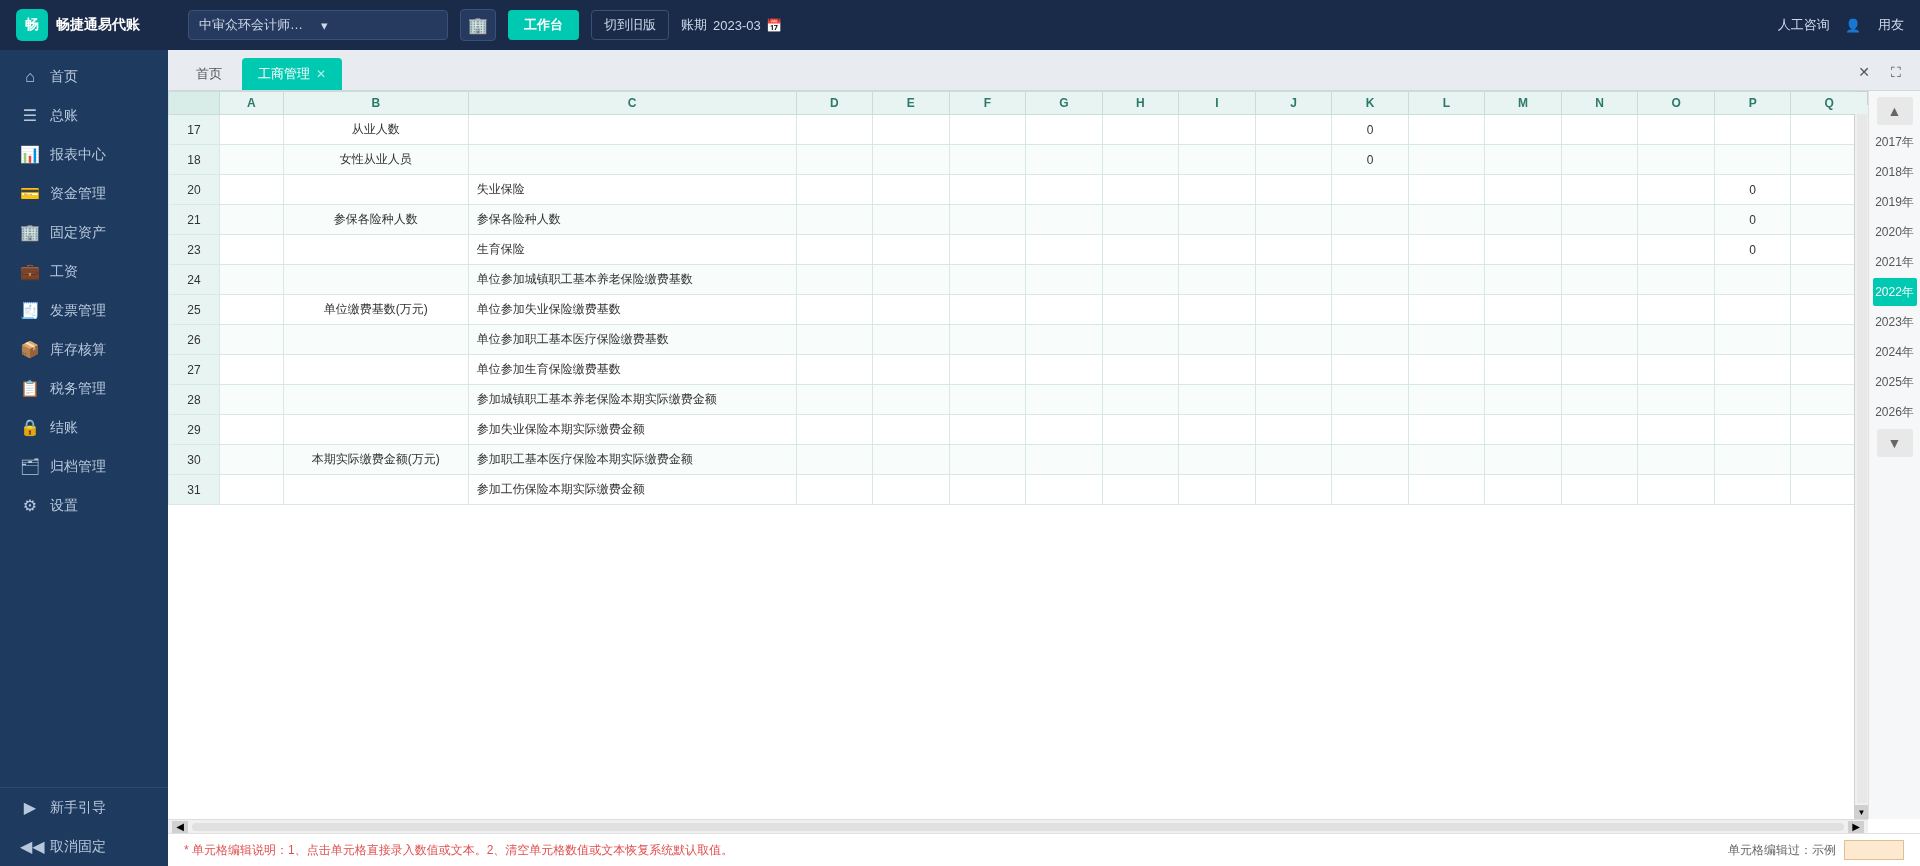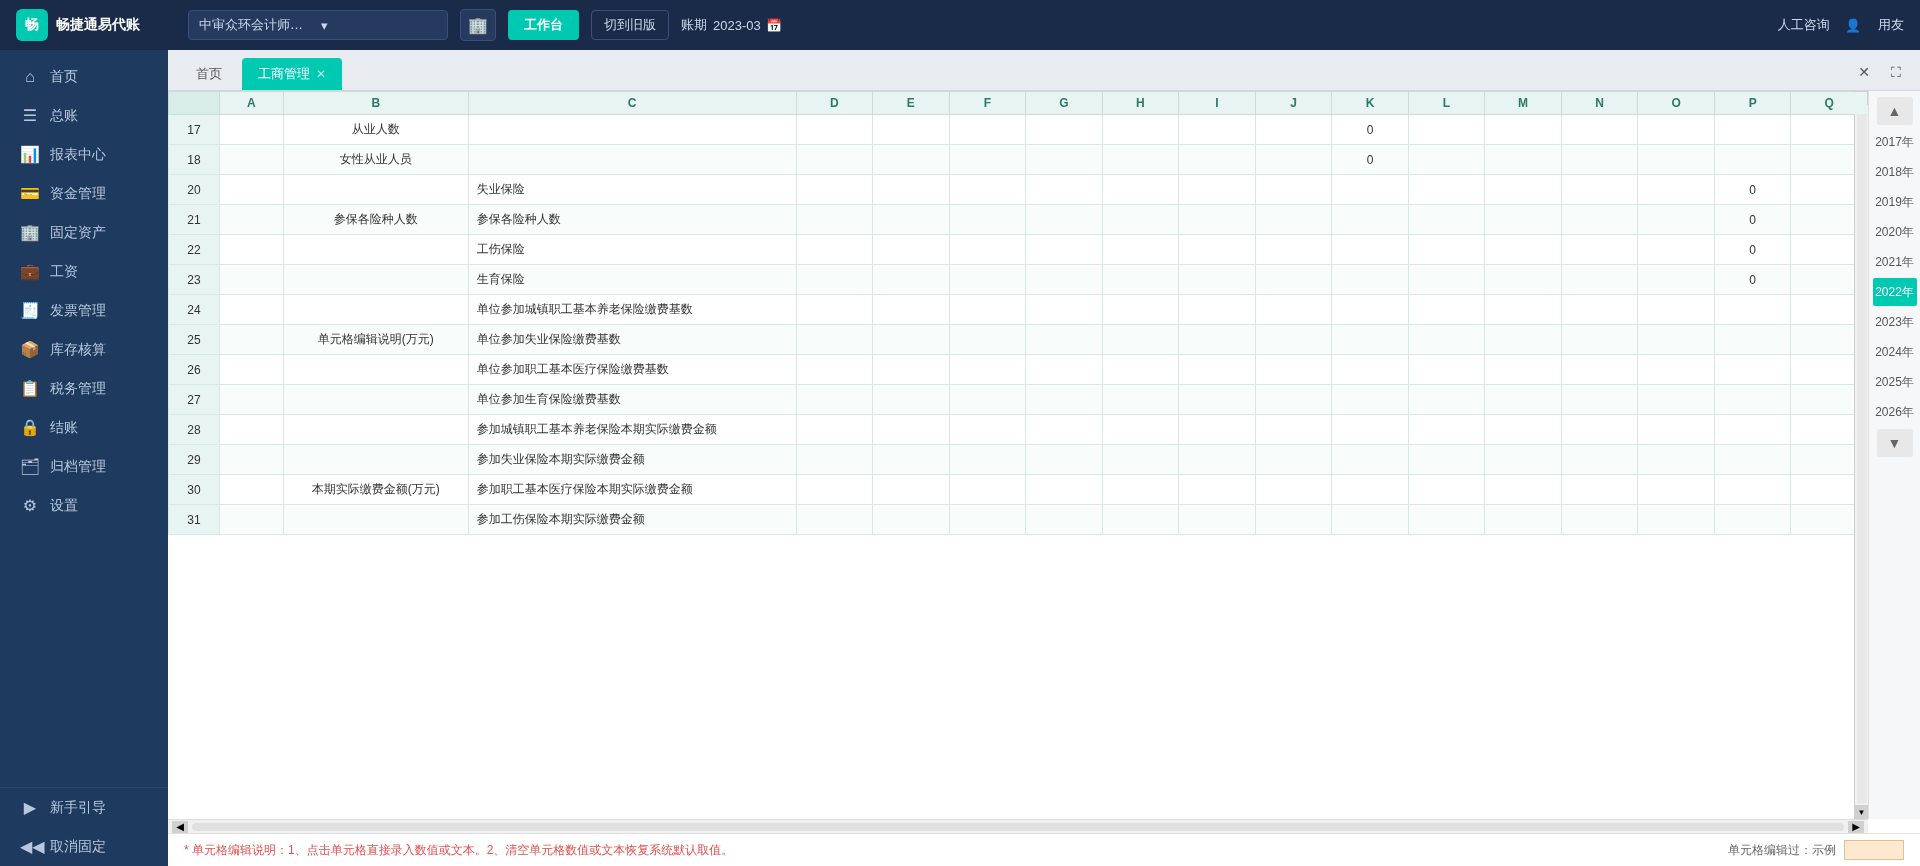--- a/index.html
+++ b/index.html
@@ -586,40 +586,20 @@
                 <td style="min-width: 60px;"></td>
                 <td class="cell-k" style="min-width: 60px;"></td>
                 <td style="min-width: 60px;"></td>
                 <td style="min-width: 60px;"></td>
                 <td style="min-width: 60px;"></td>
                 <td style="min-width: 60px;"></td>
                 <td class="cell-p" style="min-width: 60px;">0</td>
                 <td style="min-width: 60px;"></td>
               </tr>
               <tr>
-                <td class="row-num">22</td>
-                <td class="cell-a" style="min-width: 50px;"></td>
-                <td class="cell-b" style="min-width: 120px;"></td>
-                <td class="cell-c" style="min-width: 220px;">工伤保险</td>
-                <td style="min-width: 60px;"></td>
-                <td style="min-width: 60px;"></td>
-                <td style="min-width: 60px;"></td>
-                <td style="min-width: 60px;"></td>
-                <td style="min-width: 60px;"></td>
-                <td style="min-width: 60px;"></td>
-                <td style="min-width: 60px;"></td>
-                <td class="cell-k" style="min-width: 60px;"></td>
-                <td style="min-width: 60px;"></td>
-                <td style="min-width: 60px;"></td>
-                <td style="min-width: 60px;"></td>
-                <td style="min-width: 60px;"></td>
-                <td class="cell-p" style="min-width: 60px;">0</td>
-                <td style="min-width: 60px;"></td>
-              </tr>
-              <tr>
                 <td class="row-num">23</td>
                 <td class="cell-a" style="min-width: 50px;"></td>
                 <td class="cell-b" style="min-width: 120px;"></td>
                 <td class="cell-c" style="min-width: 220px;">生育保险</td>
                 <td style="min-width: 60px;"></td>
                 <td style="min-width: 60px;"></td>
                 <td style="min-width: 60px;"></td>
                 <td style="min-width: 60px;"></td>
                 <td style="min-width: 60px;"></td>
                 <td style="min-width: 60px;"></td>
@@ -648,21 +628,21 @@
                 <td style="min-width: 60px;"></td>
                 <td style="min-width: 60px;"></td>
                 <td style="min-width: 60px;"></td>
                 <td style="min-width: 60px;"></td>
                 <td class="cell-p" style="min-width: 60px;"></td>
                 <td style="min-width: 60px;"></td>
               </tr>
               <tr>
                 <td class="row-num">25</td>
                 <td class="cell-a" style="min-width: 50px;"></td>
-                <td class="cell-b" style="min-width: 120px;">单元格编辑说明(万元)</td>
+                <td class="cell-b" style="min-width: 120px;">单位缴费基数(万元)</td>
                 <td class="cell-c" style="min-width: 220px;">单位参加失业保险缴费基数</td>
                 <td style="min-width: 60px;"></td>
                 <td style="min-width: 60px;"></td>
                 <td style="min-width: 60px;"></td>
                 <td style="min-width: 60px;"></td>
                 <td style="min-width: 60px;"></td>
                 <td style="min-width: 60px;"></td>
                 <td style="min-width: 60px;"></td>
                 <td class="cell-k" style="min-width: 60px;"></td>
                 <td style="min-width: 60px;"></td>

